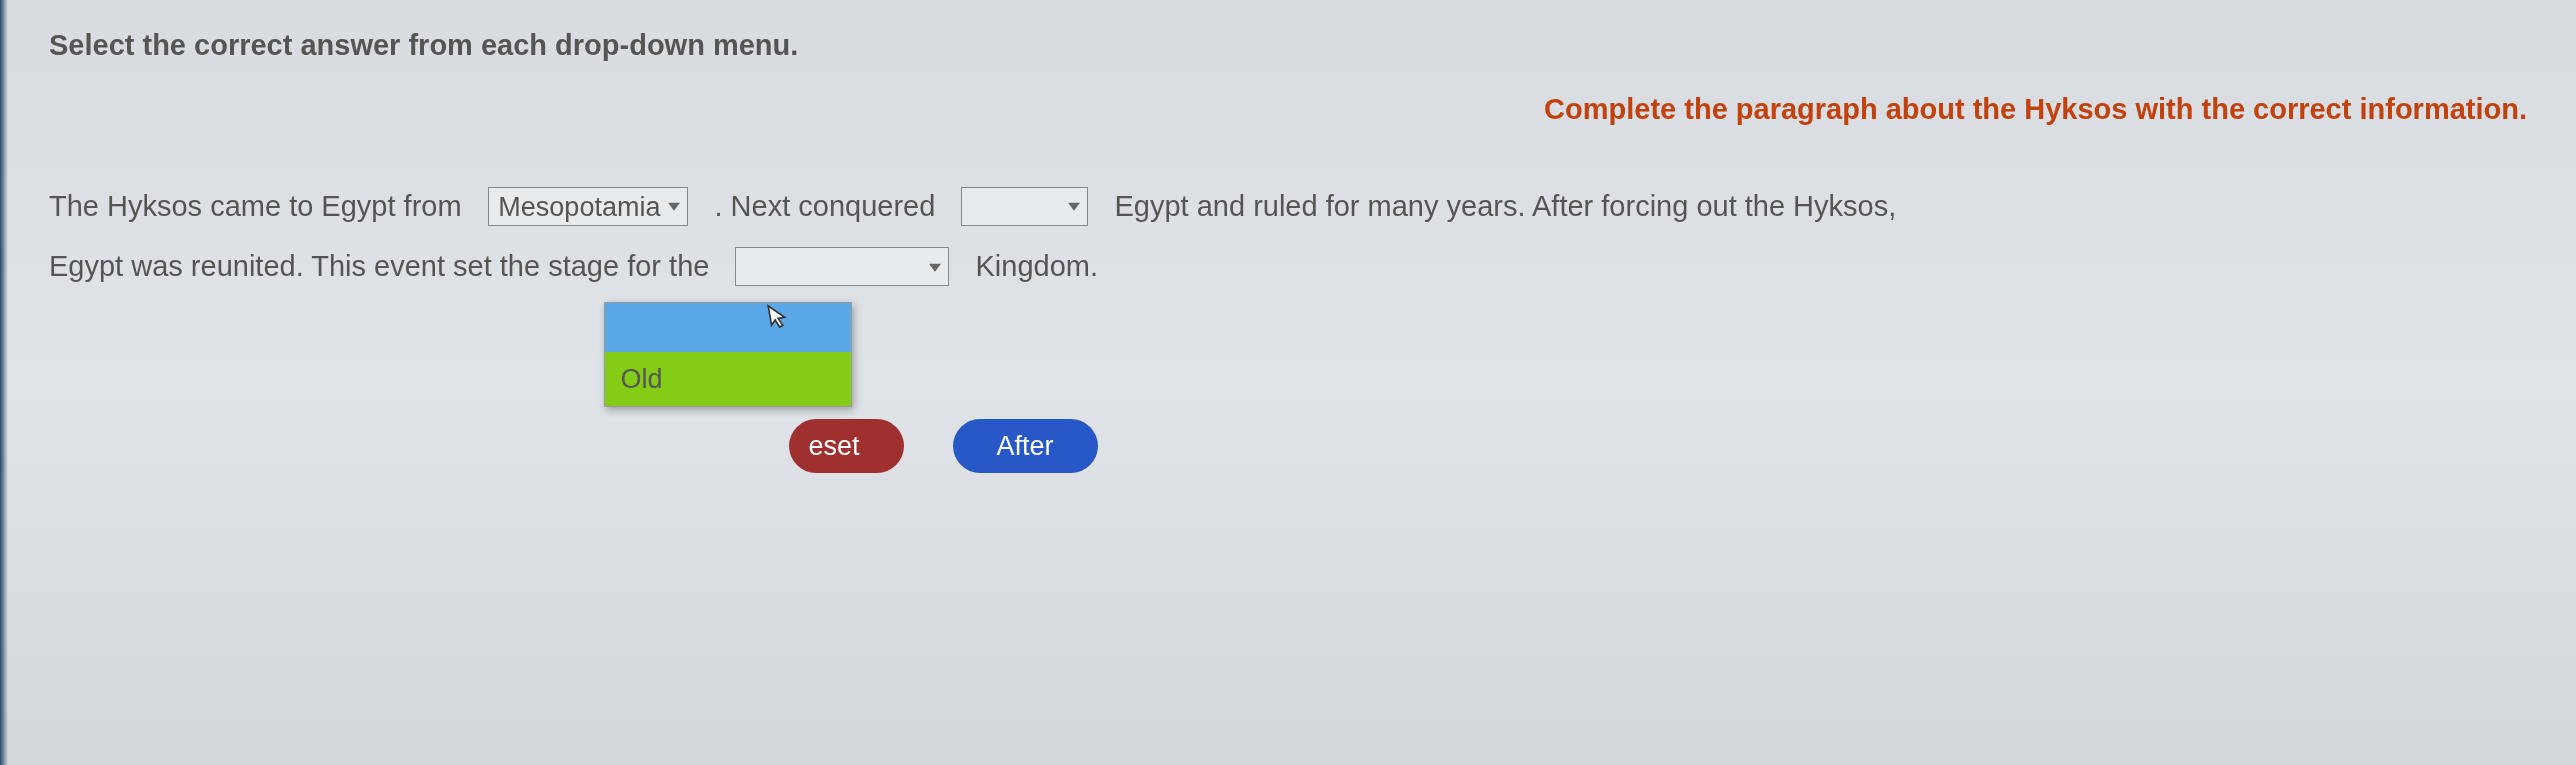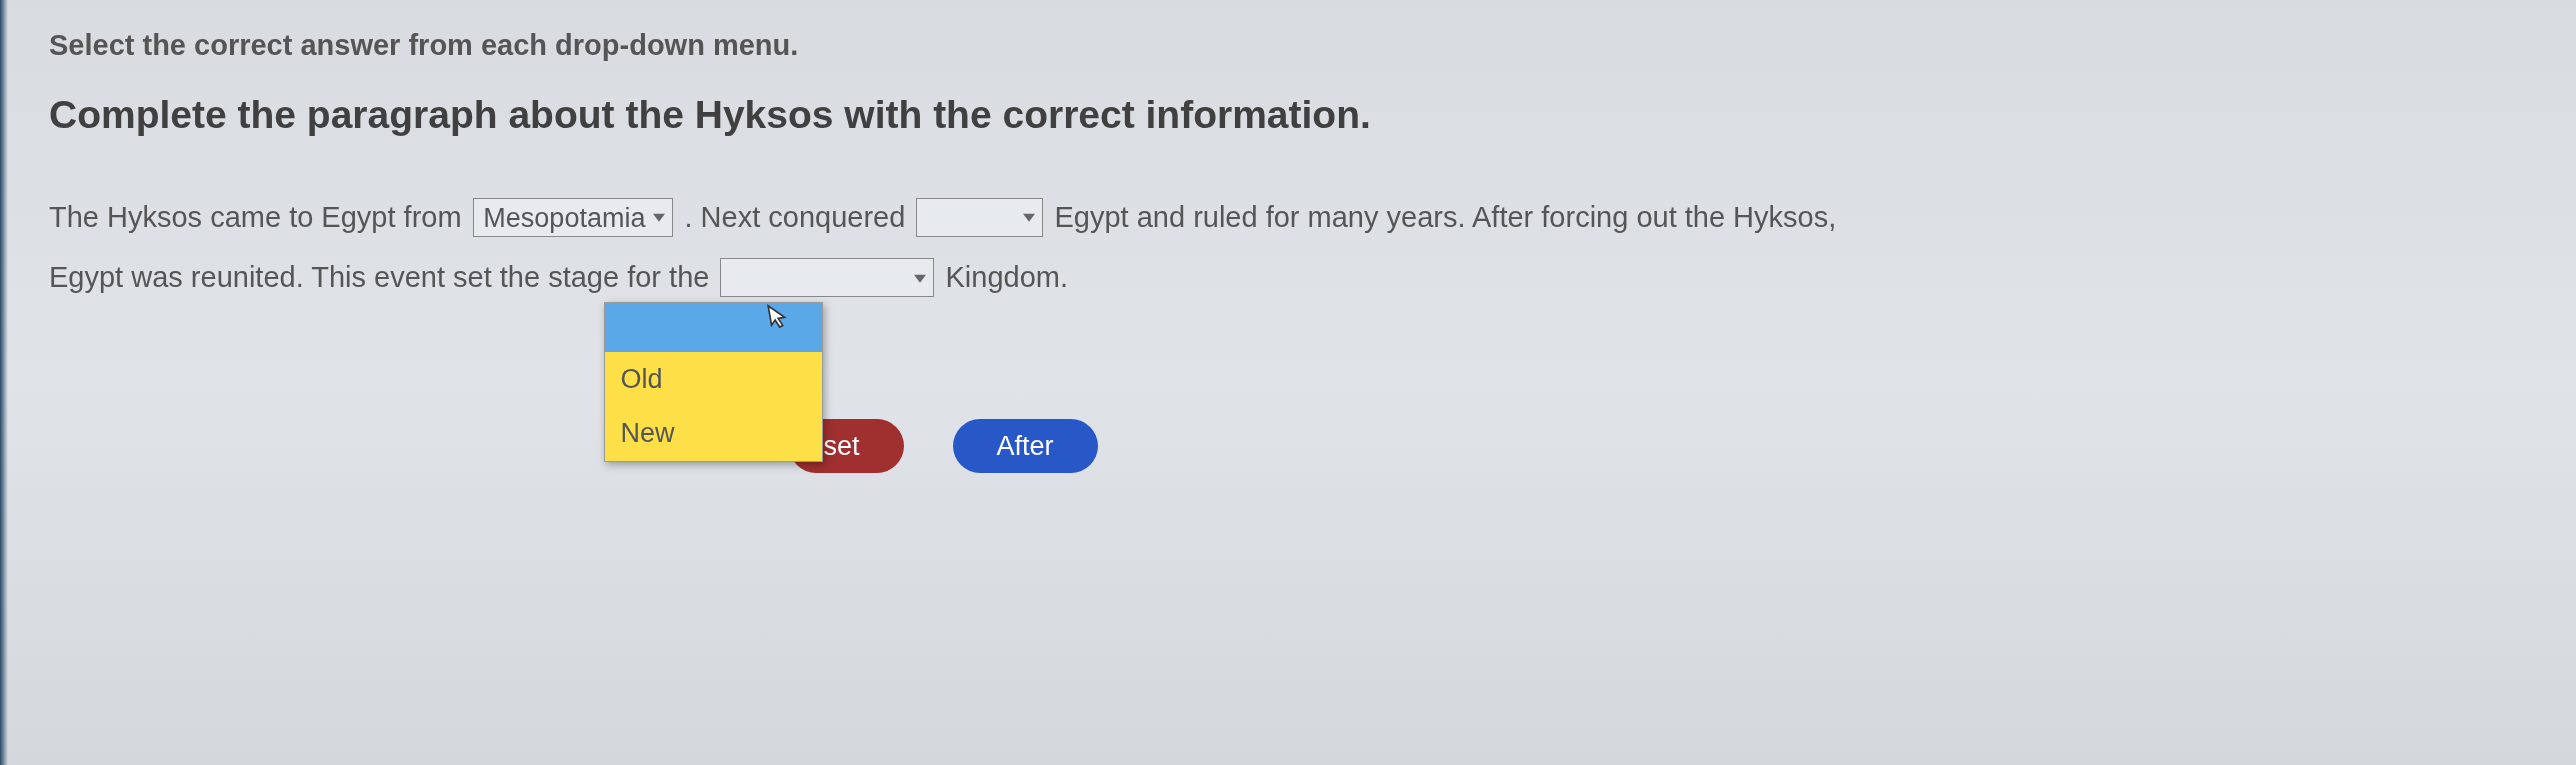--- a/index.html
+++ b/index.html
@@ -17,43 +17,44 @@
       position: relative;
       overflow: hidden;
     }
     .instruction {
       font-size: 29px;
       font-weight: bold;
       color: #555;
       margin-bottom: 31px;
     }
     .subtitle {
-      font-size: 39px;
+      font-size: 29px;
       font-weight: bold;
-      color: #404040;
+      color: #c2410c;
       margin-bottom: 49px;
+      text-align: right;
     }
     .paragraph {
       font-size: 29px;
       color: #555;
       line-height: 2.0;
     }
     .paragraph span {
       vertical-align: middle;
     }
     .dropdown {
       display: inline-block;
       border: 1px solid #888;
       background: #e8ebee;
       padding: 1.9px 27px 1.9px 9.7px;
       font-size: 27px;
       color: #555;
       position: relative;
       vertical-align: middle;
-      margin: 0 3px;
+      margin: 0 18px;
       min-width: 78px;
       height: 39px;
       line-height: 33px;
     }
     .dropdown::after {
       content: "";
       position: absolute;
       right: 7.8px;
       top: 50%;
       transform: translateY(-40%);
@@ -64,22 +65,22 @@
     .dropdown.empty {
       min-width: 127px;
     }
     .dropdown.open {
       min-width: 214px;
     }
     .dropdown-menu {
       position: absolute;
       left: 604px;
       top: 302px;
-      width: 219px;
-      background: #fde047;
+      width: 248px;
+      background: #84cc16;
       border: 1px solid #999;
       box-shadow: 1.9px 2.9px 7.8px rgba(0,0,0,0.3);
       z-index: 10;
     }
     .dropdown-option {
       padding: 11.7px 15.6px;
       font-size: 27px;
       color: #555;
       cursor: pointer;
     }
@@ -158,21 +159,20 @@
   <span>Egypt was reunited. This event set the stage for the</span>
   <span class="dropdown open">
     <span></span>
   </span>
   <span>Kingdom.</span>
 </div>
 
 <div class="dropdown-menu">
   <div class="dropdown-option highlighted"></div>
   <div class="dropdown-option">Old</div>
-  <div class="dropdown-option">New</div>
 </div>
 
 <div class="cursor-icon">
   <svg viewBox="0 0 32 32" fill="none">
     <path d="M10 4 L10 22 L14 18 L17 25 L20 24 L17 17 L23 17 Z" fill="#fff" stroke="#333" stroke-width="1.5"></path>
   </svg>
 </div>
 
 <div class="button-row">
   <button class="btn btn-reset">eset</button>

